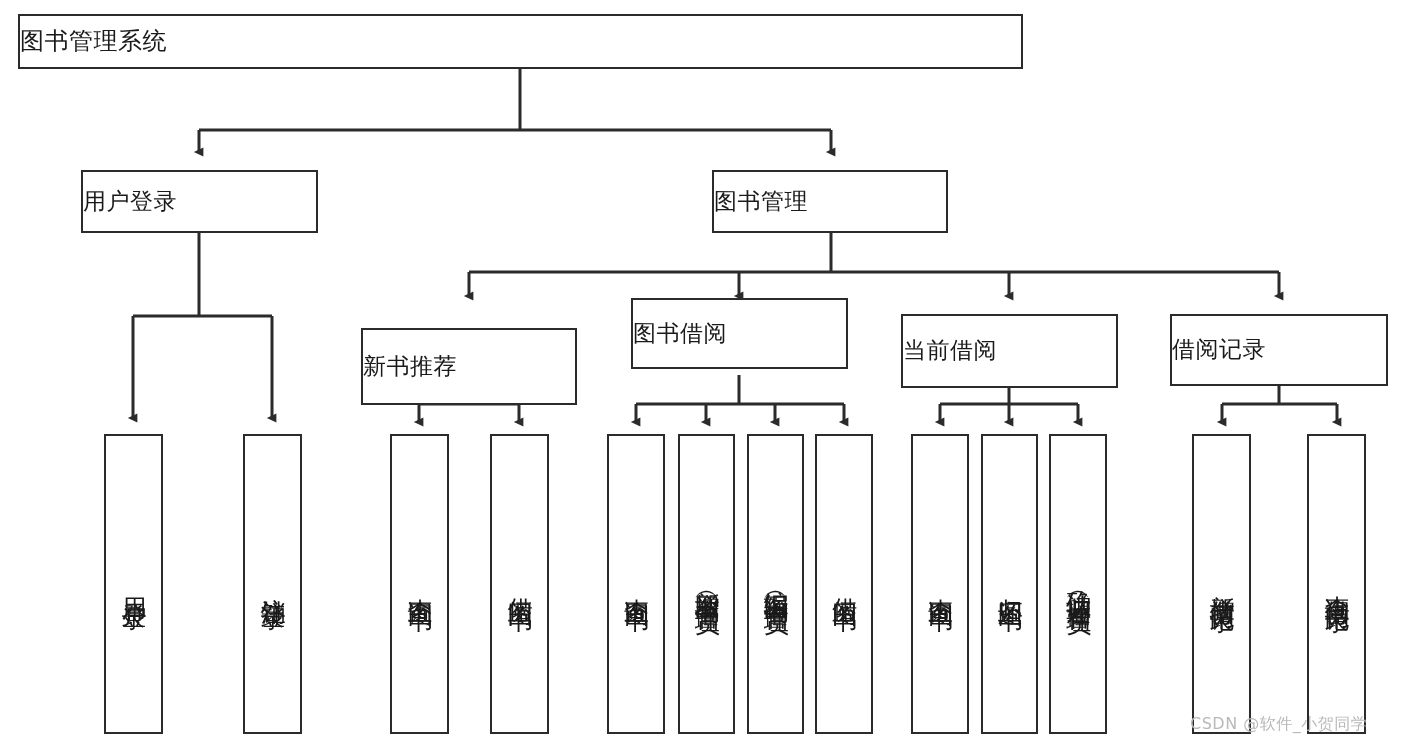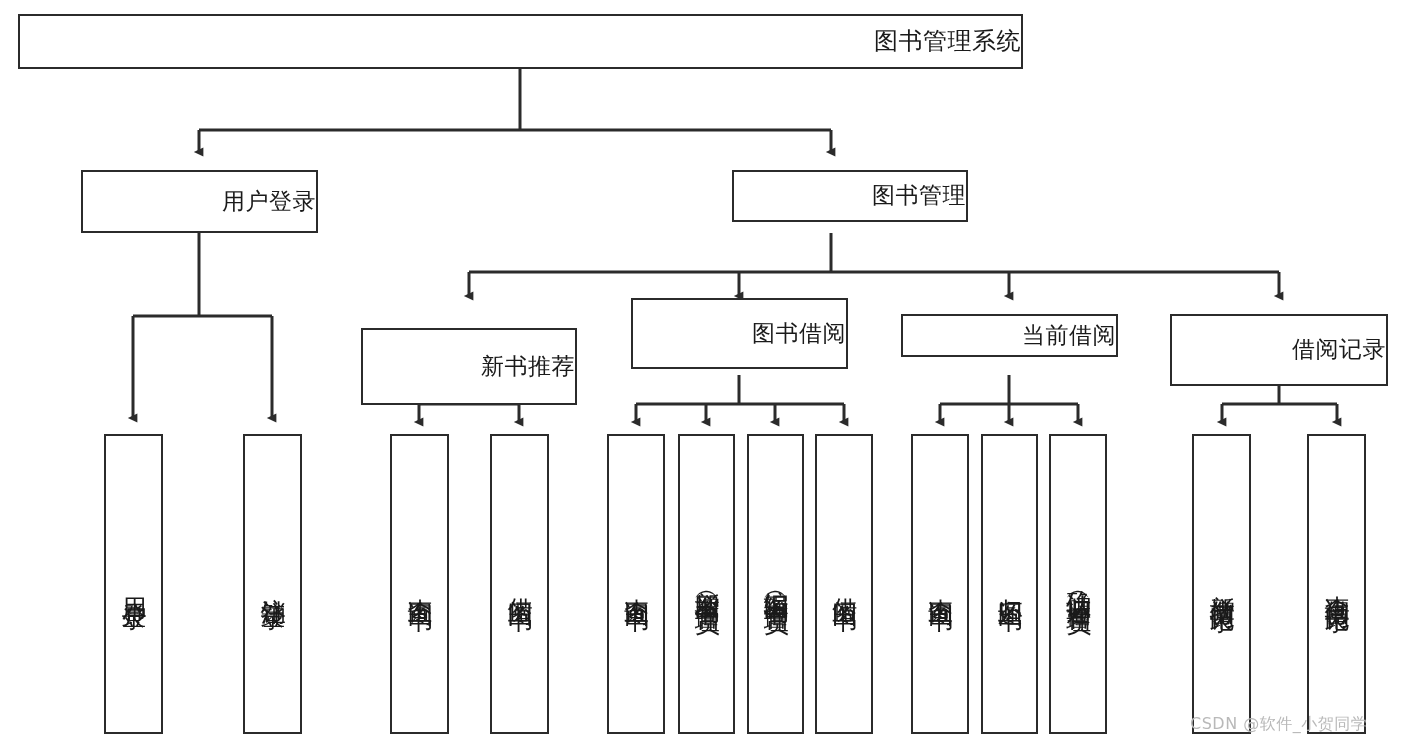--- a/index.html
+++ b/index.html
@@ -25,21 +25,21 @@
     height: 747px;
     pointer-events: none;
   }
   .node {
     position: absolute;
     box-sizing: border-box;
     border: 2.5px solid #2b2b2b;
     background: #ffffff;
     display: flex;
     align-items: center;
-    justify-content: flex-end;
+    justify-content: flex-start;
     color: #1a1a1a;
   }
   .node .label {
     display: block;
     text-align: center;
     line-height: 1.18;
     letter-spacing: 0.5px;
   }
   
   .node.horiz .label {
@@ -124,31 +124,31 @@
     </g>
   </svg>
 
   <div class="node horiz root" style="left:18px; top:14px; width:1005px; height:55px;">
     <span class="label">图书管理系统</span>
   </div>
 
   <div class="node horiz" style="left:81px; top:170px; width:237px; height:63px;">
     <span class="label">用户登录</span>
   </div>
-  <div class="node horiz" style="left:732px; top:170px; width:236px; height:52px;">
+  <div class="node horiz" style="left:712px; top:170px; width:236px; height:63px;">
     <span class="label">图书管理</span>
   </div>
 
   <div class="node horiz" style="left:361px; top:328px; width:216px; height:77px;">
     <span class="label">新书推荐</span>
   </div>
   <div class="node horiz" style="left:631px; top:298px; width:217px; height:71px;">
     <span class="label">图书借阅</span>
   </div>
-  <div class="node horiz" style="left:901px; top:314px; width:217px; height:43px;">
+  <div class="node horiz" style="left:901px; top:314px; width:217px; height:74px;">
     <span class="label">当前借阅</span>
   </div>
   <div class="node horiz" style="left:1170px; top:314px; width:218px; height:72px;">
     <span class="label">借阅记录</span>
   </div>
 
   <div class="node vert" style="left:104px; top:434px; width:59px; height:300px;">
     <span class="label">用户登录</span>
   </div>
   <div class="node vert" style="left:243px; top:434px; width:59px; height:300px;">

